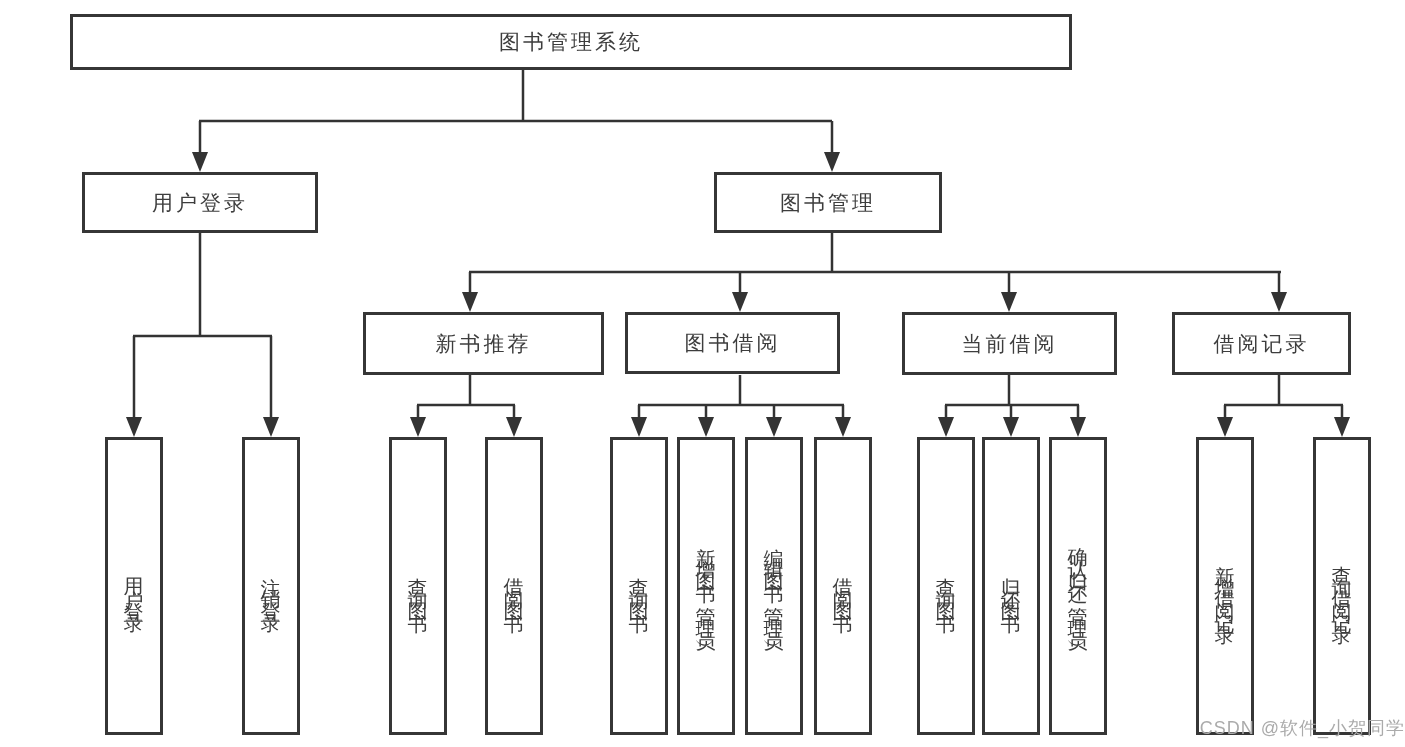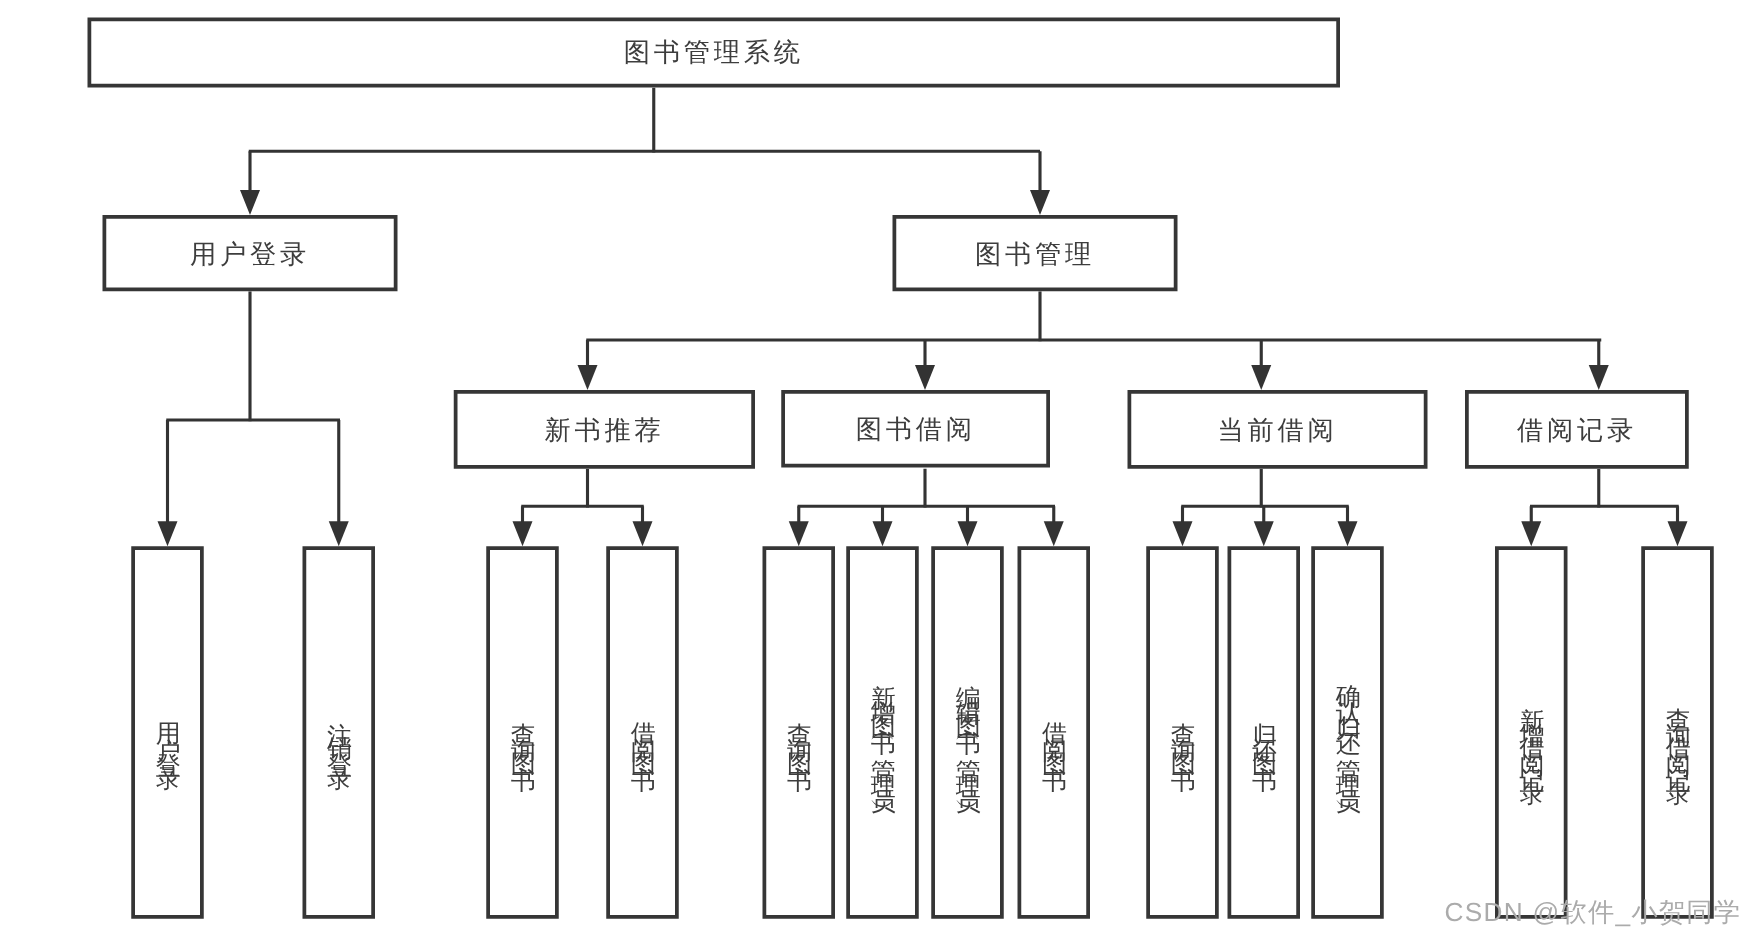--- a/index.html
+++ b/index.html
@@ -38,21 +38,21 @@
     white-space: nowrap;
   }
   
   .n-root { left: 22px;  top: 14px;  width: 1002px; height: 56px; margin-left: 48px; }
   
   .n-l2a  { left: 82px;  top: 172px; width: 236px;  height: 61px; }
   .n-l2b  { left: 714px; top: 172px; width: 228px;  height: 61px; }
   
   .n-l3a  { left: 363px;  top: 312px; width: 241px; height: 63px; align-items: center; }
   .n-l3b  { left: 625px;  top: 312px; width: 215px; height: 62px; }
-  .n-l3c  { left: 902px;  top: 312px; width: 240px; height: 63px; }
+  .n-l3c  { left: 902px;  top: 312px; width: 215px; height: 63px; }
   .n-l3d  { left: 1172px; top: 312px; width: 179px; height: 63px; }
   
   .leaf {
     top: 437px;
     width: 58px;
     height: 298px;
     letter-spacing: 0;
     overflow: hidden;
   }
   .leaf .vtext {
@@ -71,23 +71,23 @@
   .lf7  { left: 745px; }
   .lf8  { left: 814px; }
   .lf9  { left: 917px; }
   .lf10 { left: 982px; }
   .lf11 { left: 1049px; }
   .lf12 { left: 1196px; }
   .lf13 { left: 1313px; }
   
   .watermark {
     position: absolute;
-    right: 12px;
+    right: 0;
     top: 716px;
-    font-size: 21px;
+    font-size: 18px;
     color: #ababab;
     letter-spacing: 1px;
     white-space: nowrap;
   }
 </style>
 </head>
 <body>
 
 <div id="stage">
 

